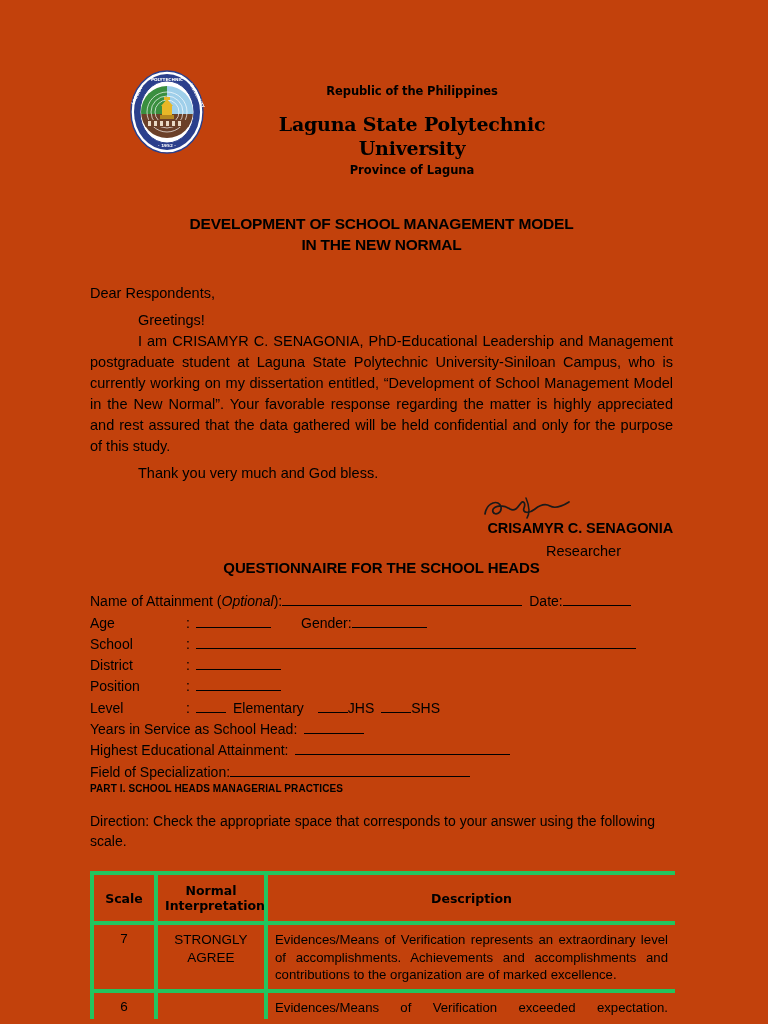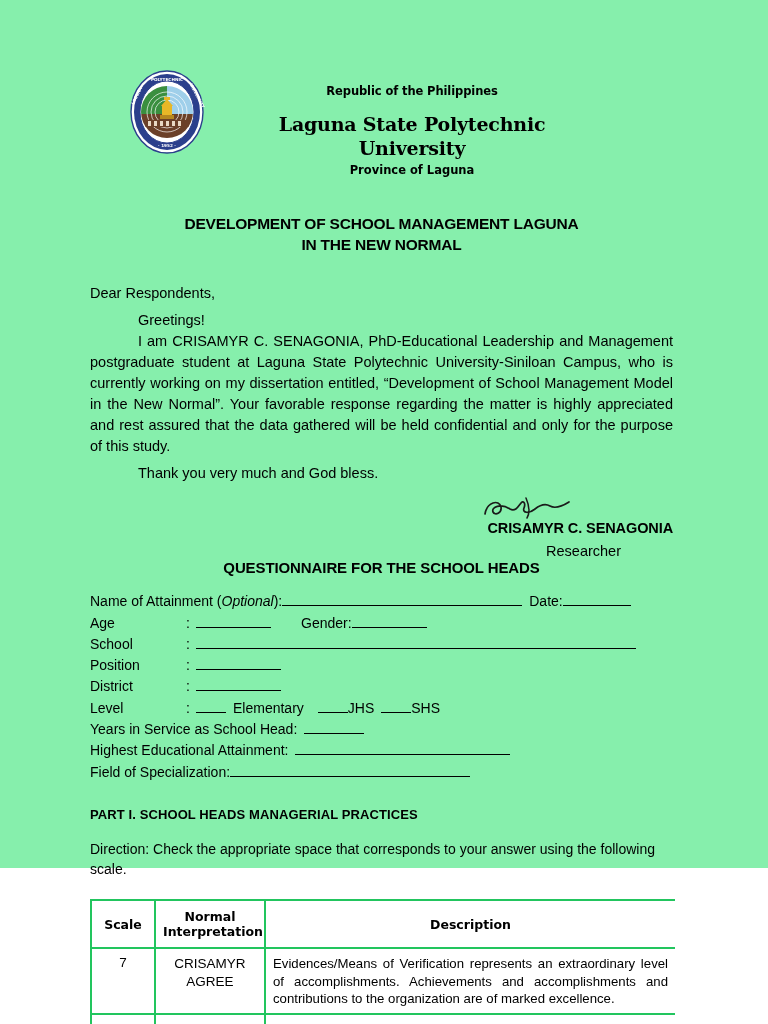--- a/index.html
+++ b/index.html
@@ -9,22 +9,22 @@
   }
   body {
     width: 768px; height: 1024px;
     overflow: hidden;
     font-family: "Liberation Sans", sans-serif;
     color: #000000;
     position: relative;
   }
 
   .page {
-    width: 768px; height: 868px;
-    background: #86efac;
+    width: 768px; height: 1024px;
+    background: #c2410c;
     position: relative;
     padding: 0;
   }
 
   
   .letterhead {
     display: flex;
     align-items: flex-start;
     padding-top: 62px;
     padding-left: 128px;
@@ -152,40 +152,39 @@
   .b-30  { width: 30px; }
   .b-215 { width: 215px; }
   .b-240 { width: 240px; }
   .b-440 { width: 440px; }
   .sp-lg { display:inline-block; width: 30px; }
   .sp-md { display:inline-block; width: 14px; }
   .sp-sm { display:inline-block; width: 7px; }
 
   
   .part-title {
-    font-size: 13px;
-    font-weight: bold;
-    margin-top: 24px;
+    font-size: 10px;
+    font-weight: bold;
     letter-spacing: 0.1px;
   }
   .direction {
     font-size: 14px;
     line-height: 1.45;
     margin-top: 17px;
   }
 
   
   .scale-table {
     margin-top: 20px;
     width: 585px;
     border-collapse: collapse;
     table-layout: fixed;
   }
   .scale-table td, .scale-table th {
-    border: 2px solid #22c55e;
+    border: 4px solid #22c55e;
     padding: 6px 7px 5px 7px;
     vertical-align: top;
   }
   .scale-table thead th {
     text-align: center;
     vertical-align: middle;
     font-size: 12.5px;
     font-weight: bold;
     font-family: "DejaVu Sans", sans-serif;
     padding-top: 8px;
@@ -278,21 +277,21 @@
     <div class="lh-text">
       <div class="lh-line1">Republic of the Philippines</div>
       <div class="lh-line2">Laguna State Polytechnic University</div>
       <div class="lh-line3">Province of Laguna</div>
     </div>
   </div>
 
   <div class="content">
 
     <div class="doc-title">
-      <div>DEVELOPMENT OF SCHOOL MANAGEMENT LAGUNA</div>
+      <div>DEVELOPMENT OF SCHOOL MANAGEMENT MODEL</div>
       <div>IN THE NEW NORMAL</div>
     </div>
 
     <div class="salutation">Dear Respondents,</div>
 
     <div class="para indent">Greetings!</div>
 
     <div class="para indent tight">I am CRISAMYR C. SENAGONIA, PhD-Educational Leadership and Management postgraduate student at Laguna State Polytechnic University-Siniloan Campus, who is currently working on my dissertation entitled, “Development of School Management Model in the New Normal”. Your favorable response regarding the matter is highly appreciated and rest assured that the data gathered will be held confidential and only for the purpose of this study.</div>
 
     <div class="para indent">Thank you very much and God bless.</div>
@@ -320,25 +319,25 @@
 
       <div class="f-row">
         <span class="f-label-col">Age</span><span class="f-colon">:</span><span class="blank b-75"></span><span class="sp-lg"></span><span>Gender:</span><span class="blank b-75"></span>
       </div>
 
       <div class="f-row">
         <span class="f-label-col">School</span><span class="f-colon">:</span><span class="blank b-440"></span>
       </div>
 
       <div class="f-row">
+        <span class="f-label-col">District</span><span class="f-colon">:</span><span class="blank b-85"></span>
+      </div>
+
+      <div class="f-row">
         <span class="f-label-col">Position</span><span class="f-colon">:</span><span class="blank b-85"></span>
-      </div>
-
-      <div class="f-row">
-        <span class="f-label-col">District</span><span class="f-colon">:</span><span class="blank b-85"></span>
       </div>
 
       <div class="f-row">
         <span class="f-label-col">Level</span><span class="f-colon">:</span><span class="blank b-30"></span><span class="sp-sm"></span><span>Elementary</span><span class="sp-md"></span><span class="blank b-30"></span><span>JHS</span><span class="sp-sm"></span><span class="blank b-30"></span><span>SHS</span>
       </div>
 
       <div class="f-row">
         <span>Years in Service as School Head:</span><span class="sp-sm"></span><span class="blank b-60"></span>
       </div>
 
@@ -369,21 +368,21 @@
               <div>Normal</div>
               <div>Interpretation</div>
             </th>
             <th>Description</th>
           </tr>
         </thead>
         <tbody>
           <tr>
             <td class="c-scale">7</td>
             <td class="c-verbal">
-              <div>CRISAMYR</div>
+              <div>STRONGLY</div>
               <div>AGREE</div>
             </td>
             <td class="c-desc">Evidences/Means of Verification represents an extraordinary level of accomplishments. Achievements and accomplishments and contributions to the organization are of marked excellence.</td>
           </tr>
           <tr>
             <td class="c-scale">6</td>
             <td class="c-verbal">
               
             </td>
             <td class="c-desc">Evidences/Means of Verification exceeded expectation. Accomplishments were achieved above the established</td>

